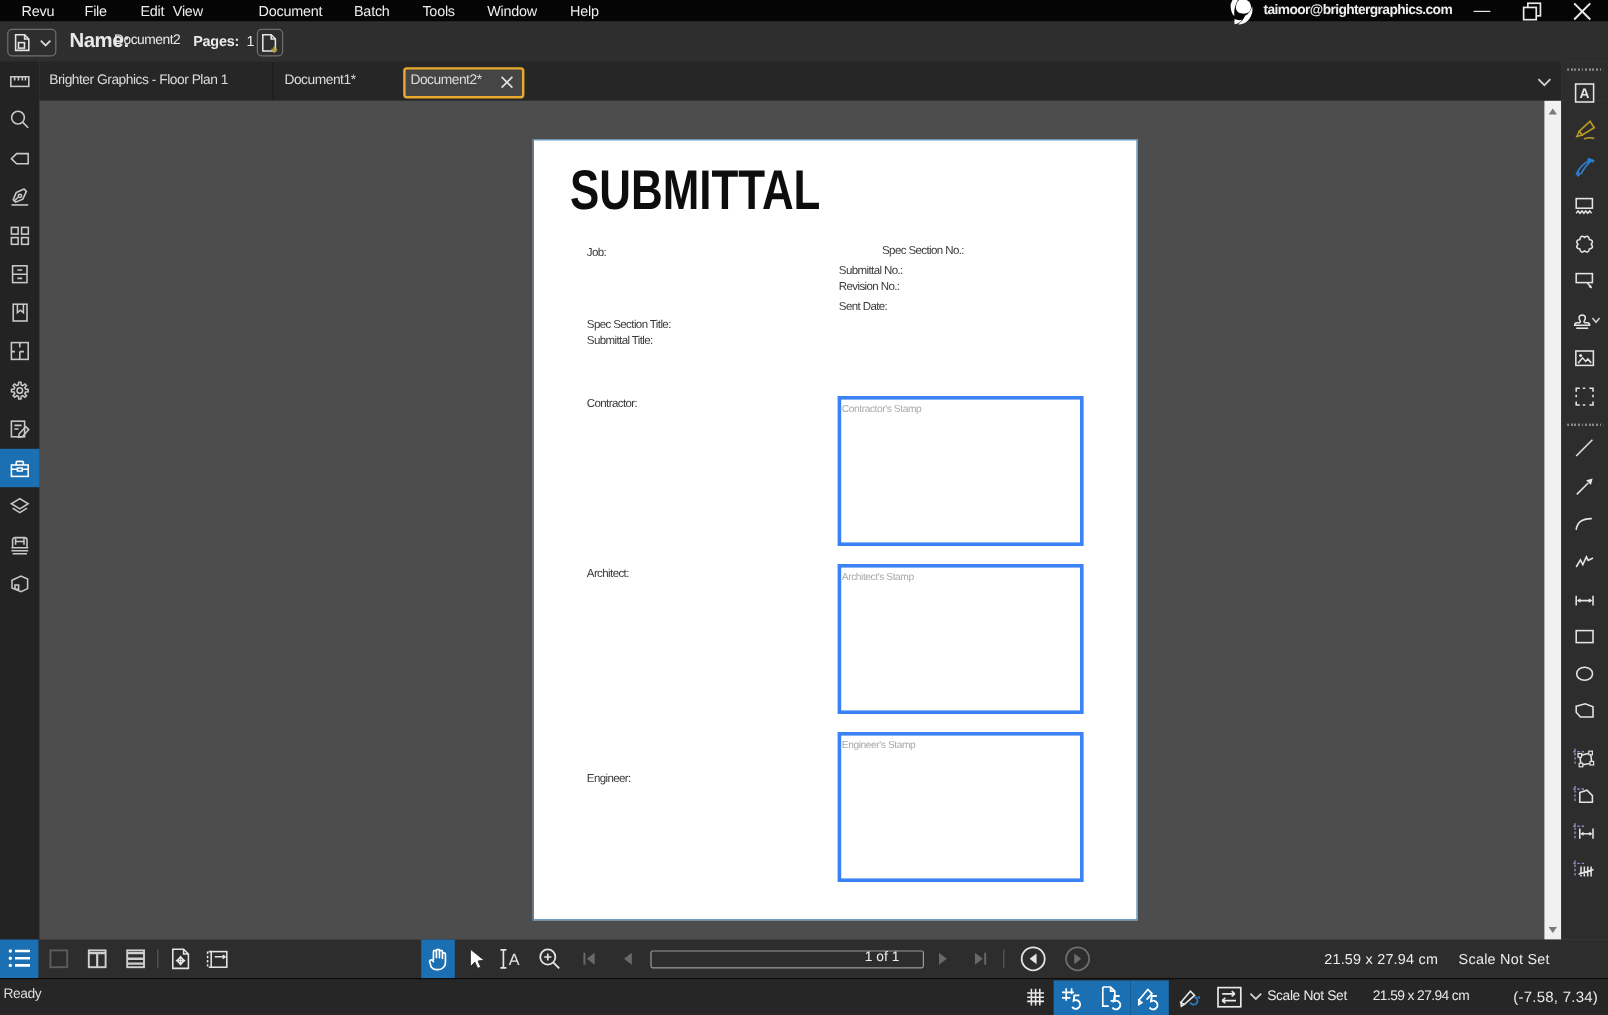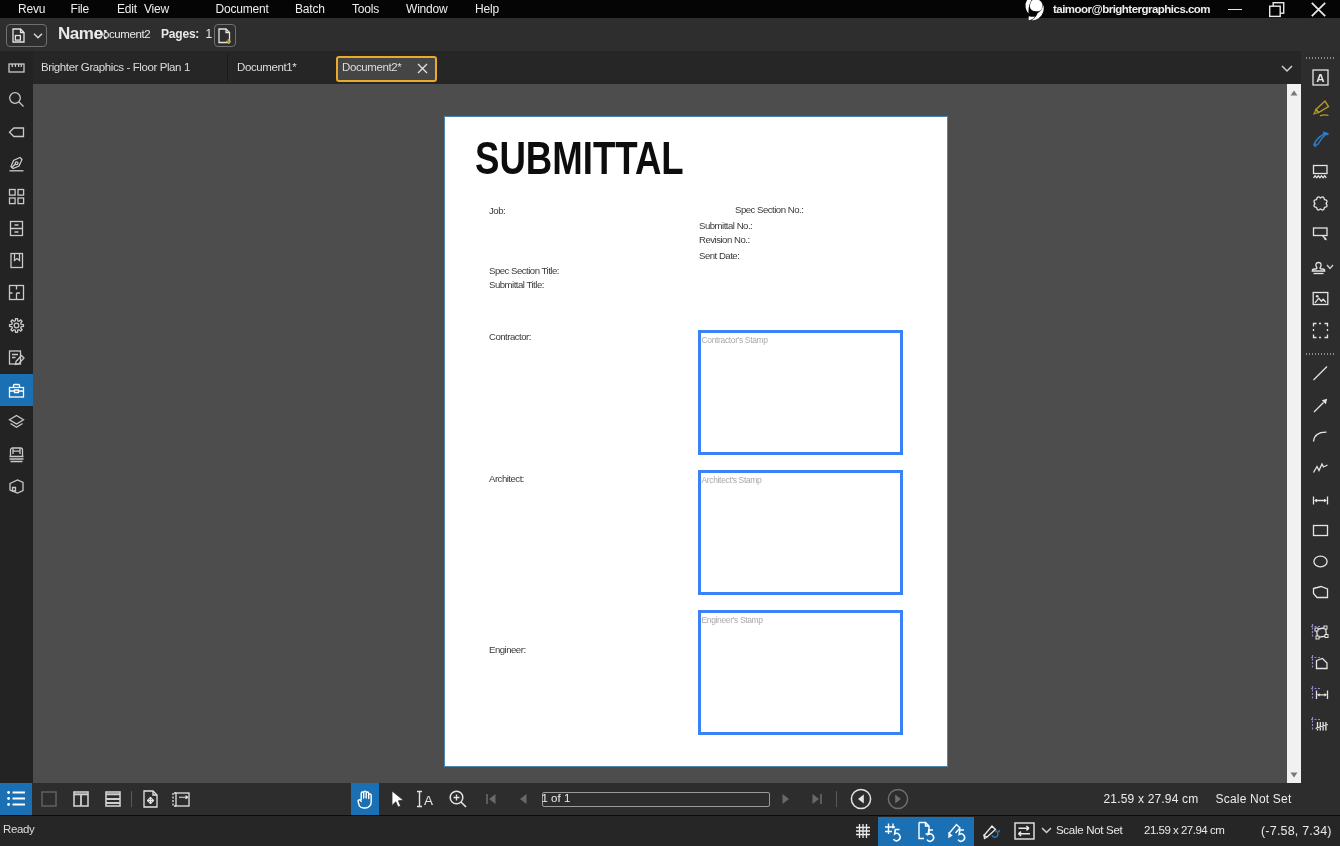--- a/index.html
+++ b/index.html
@@ -390,21 +390,21 @@
   </svg>
 
   <svg style="left:485px; top:793px;" width="12" height="12" viewBox="0 0 12 12">
     <path d="M2 1 V11" stroke="#696969" stroke-width="1.6"></path>
       <path d="M10.5 1 L4 6 L10.5 11 Z" fill="#696969"></path>
   </svg>
   <svg style="left:518px; top:793px;" width="10" height="12" viewBox="0 0 10 12">
     <path d="M8.5 1 L2 6 L8.5 11 Z" fill="#696969"></path>
   </svg>
   <div class="abs" style="left:541.5px; top:791.5px; width:228px; height:15.5px; border:1px solid #9a9a9a; border-radius:2px;"></div>
-  <div class="txt" style="left:541.5px; top:792px; width:208px; text-align:left; font-size:11.5px; color:#ececec;">1 of 1</div>
+  <div class="txt" style="left:541.5px; top:792px; width:208px; text-align:right; font-size:11.5px; color:#ececec;">1 of 1</div>
   <svg style="left:781px; top:793px;" width="10" height="12" viewBox="0 0 10 12">
     <path d="M1.5 1 L8 6 L1.5 11 Z" fill="#696969"></path>
   </svg>
   <svg style="left:811px; top:793px;" width="12" height="12" viewBox="0 0 12 12">
     <path d="M10 1 V11" stroke="#696969" stroke-width="1.6"></path>
       <path d="M1.5 1 L8 6 L1.5 11 Z" fill="#696969"></path>
   </svg>
   <div class="abs" style="left:835.5px; top:791px; width:1px; height:16px; background:#5a5a5a;"></div>
   <svg style="left:850px; top:788px;" width="22" height="22" viewBox="0 0 22 22">
     <circle cx="11" cy="11" r="9.6" stroke="#e4e4e4" fill="none" stroke-width="1.5"></circle>

